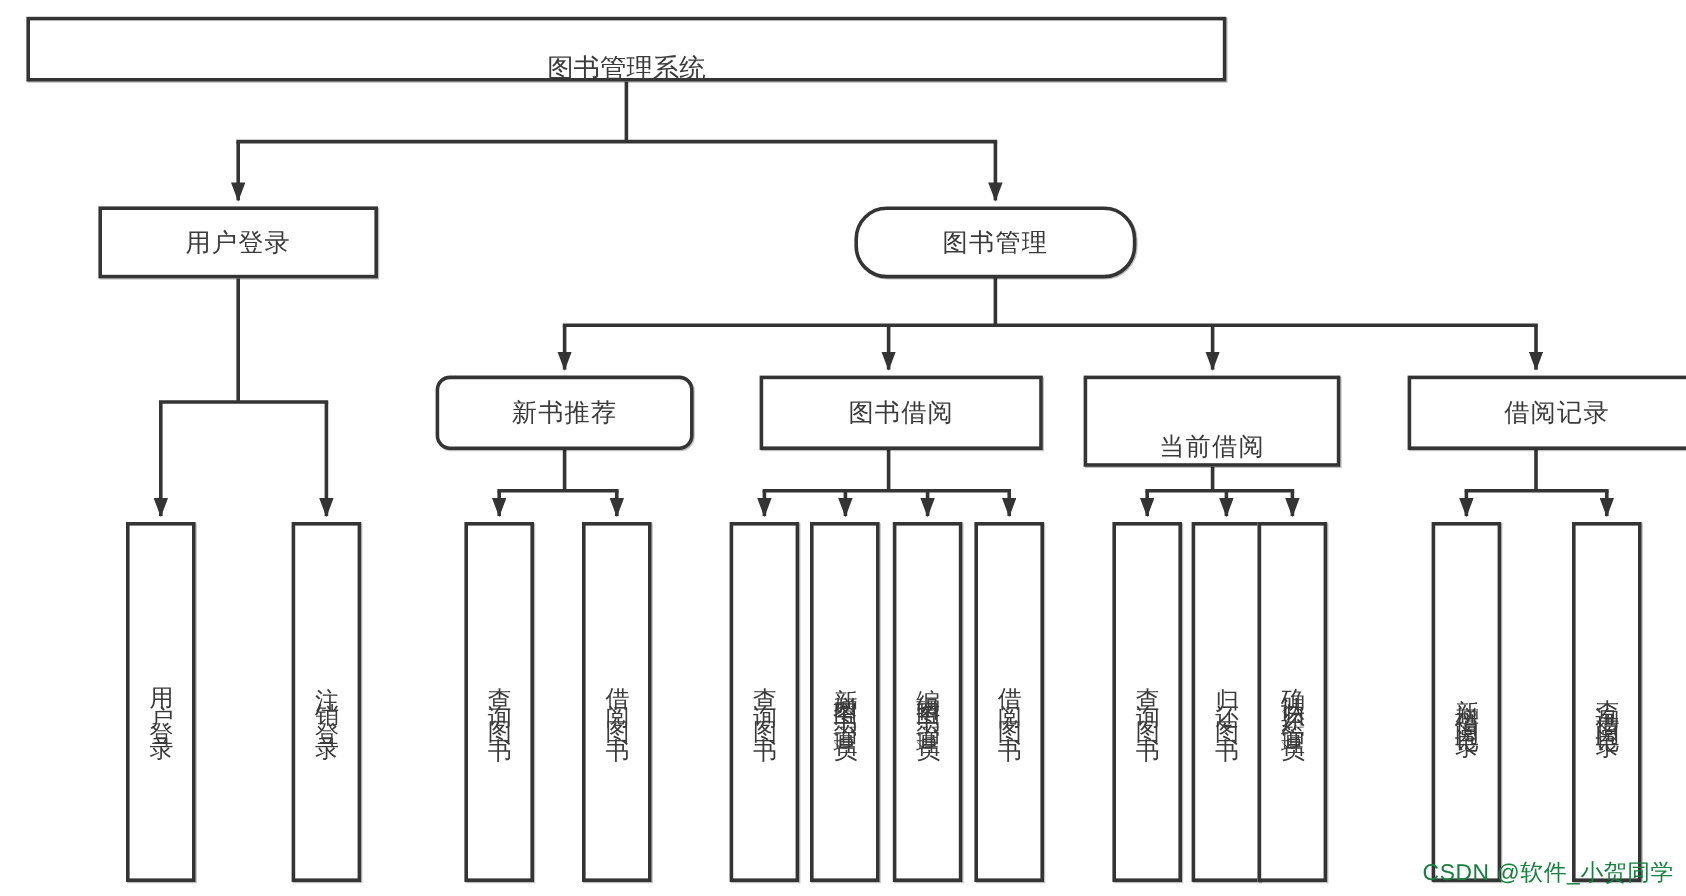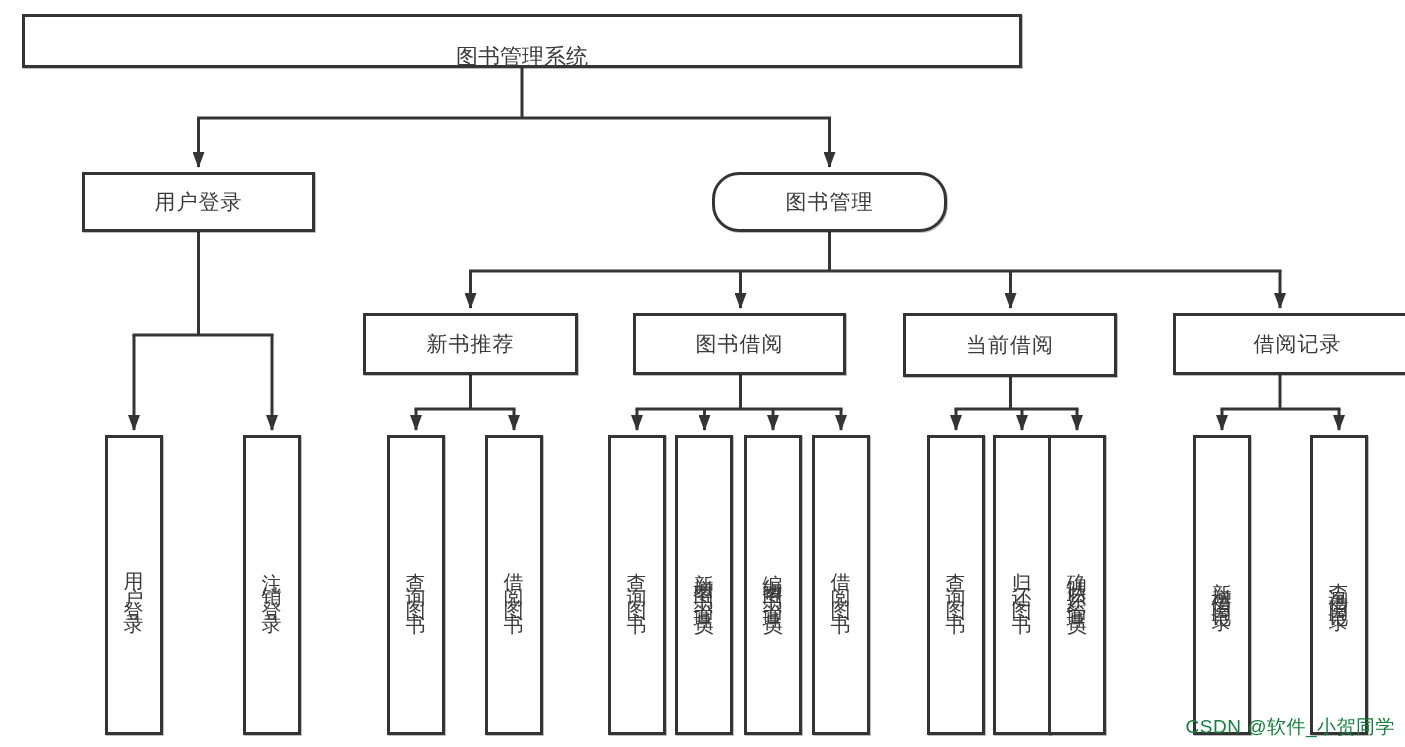--- a/index.html
+++ b/index.html
@@ -119,27 +119,27 @@
     <span>图书管理系统</span>
   </div>
 
   <div class="node h-node" style="left:82px; top:172px; width:233px; height:60px;">
     <span>用户登录</span>
   </div>
   <div class="node h-node" style="left:712px; top:172px; width:235px; height:60px;border-radius:27px;">
     <span>图书管理</span>
   </div>
 
-  <div class="node h-node" style="left:363px; top:313px; width:215px; height:62px;">
+  <div class="node h-node" style="left:363px; top:313px; width:215px; height:62px;border-radius:12px;">
     <span>新书推荐</span>
   </div>
-  <div class="node h-node" style="left:633px; top:313px; width:213px; height:62px;">
+  <div class="node h-node" style="left:633px; top:313px; width:236px; height:62px;">
     <span>图书借阅</span>
   </div>
-  <div class="node h-node" style="left:903px; top:313px; width:214px; height:64px;">
+  <div class="node h-node" style="left:903px; top:313px; width:214px; height:76px;align-items:flex-end;">
     <span>当前借阅</span>
   </div>
   <div class="node h-node" style="left:1173px; top:313px; width:249px; height:62px;">
     <span>借阅记录</span>
   </div>
 
   <div class="leaf" style="left:105px; top:435px;">
     <span>用户登录</span>
   </div>
   <div class="leaf" style="left:243px; top:435px;">

